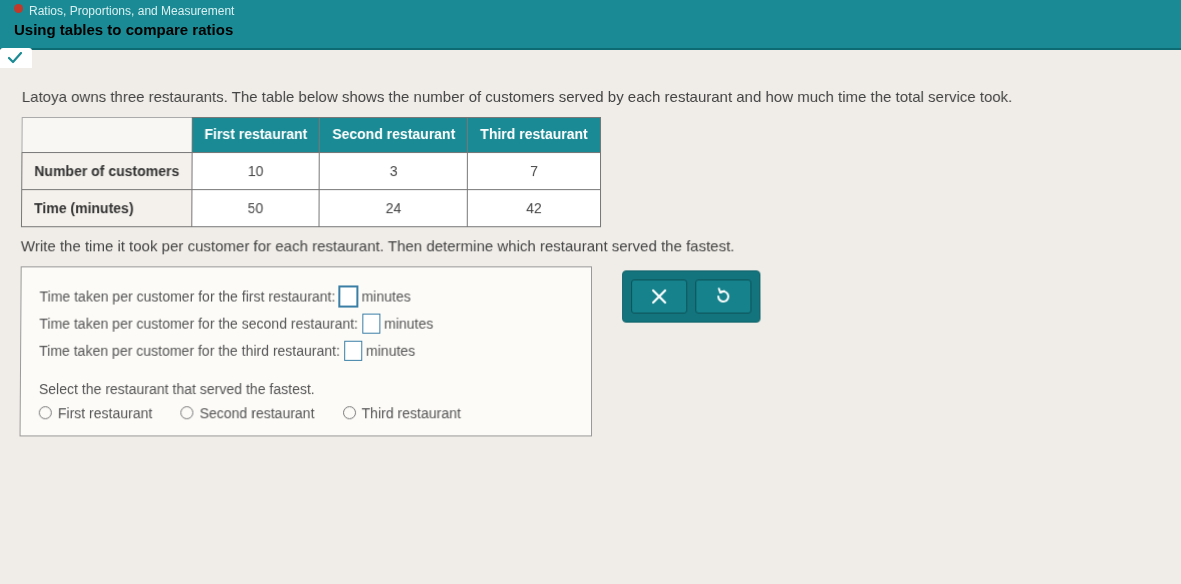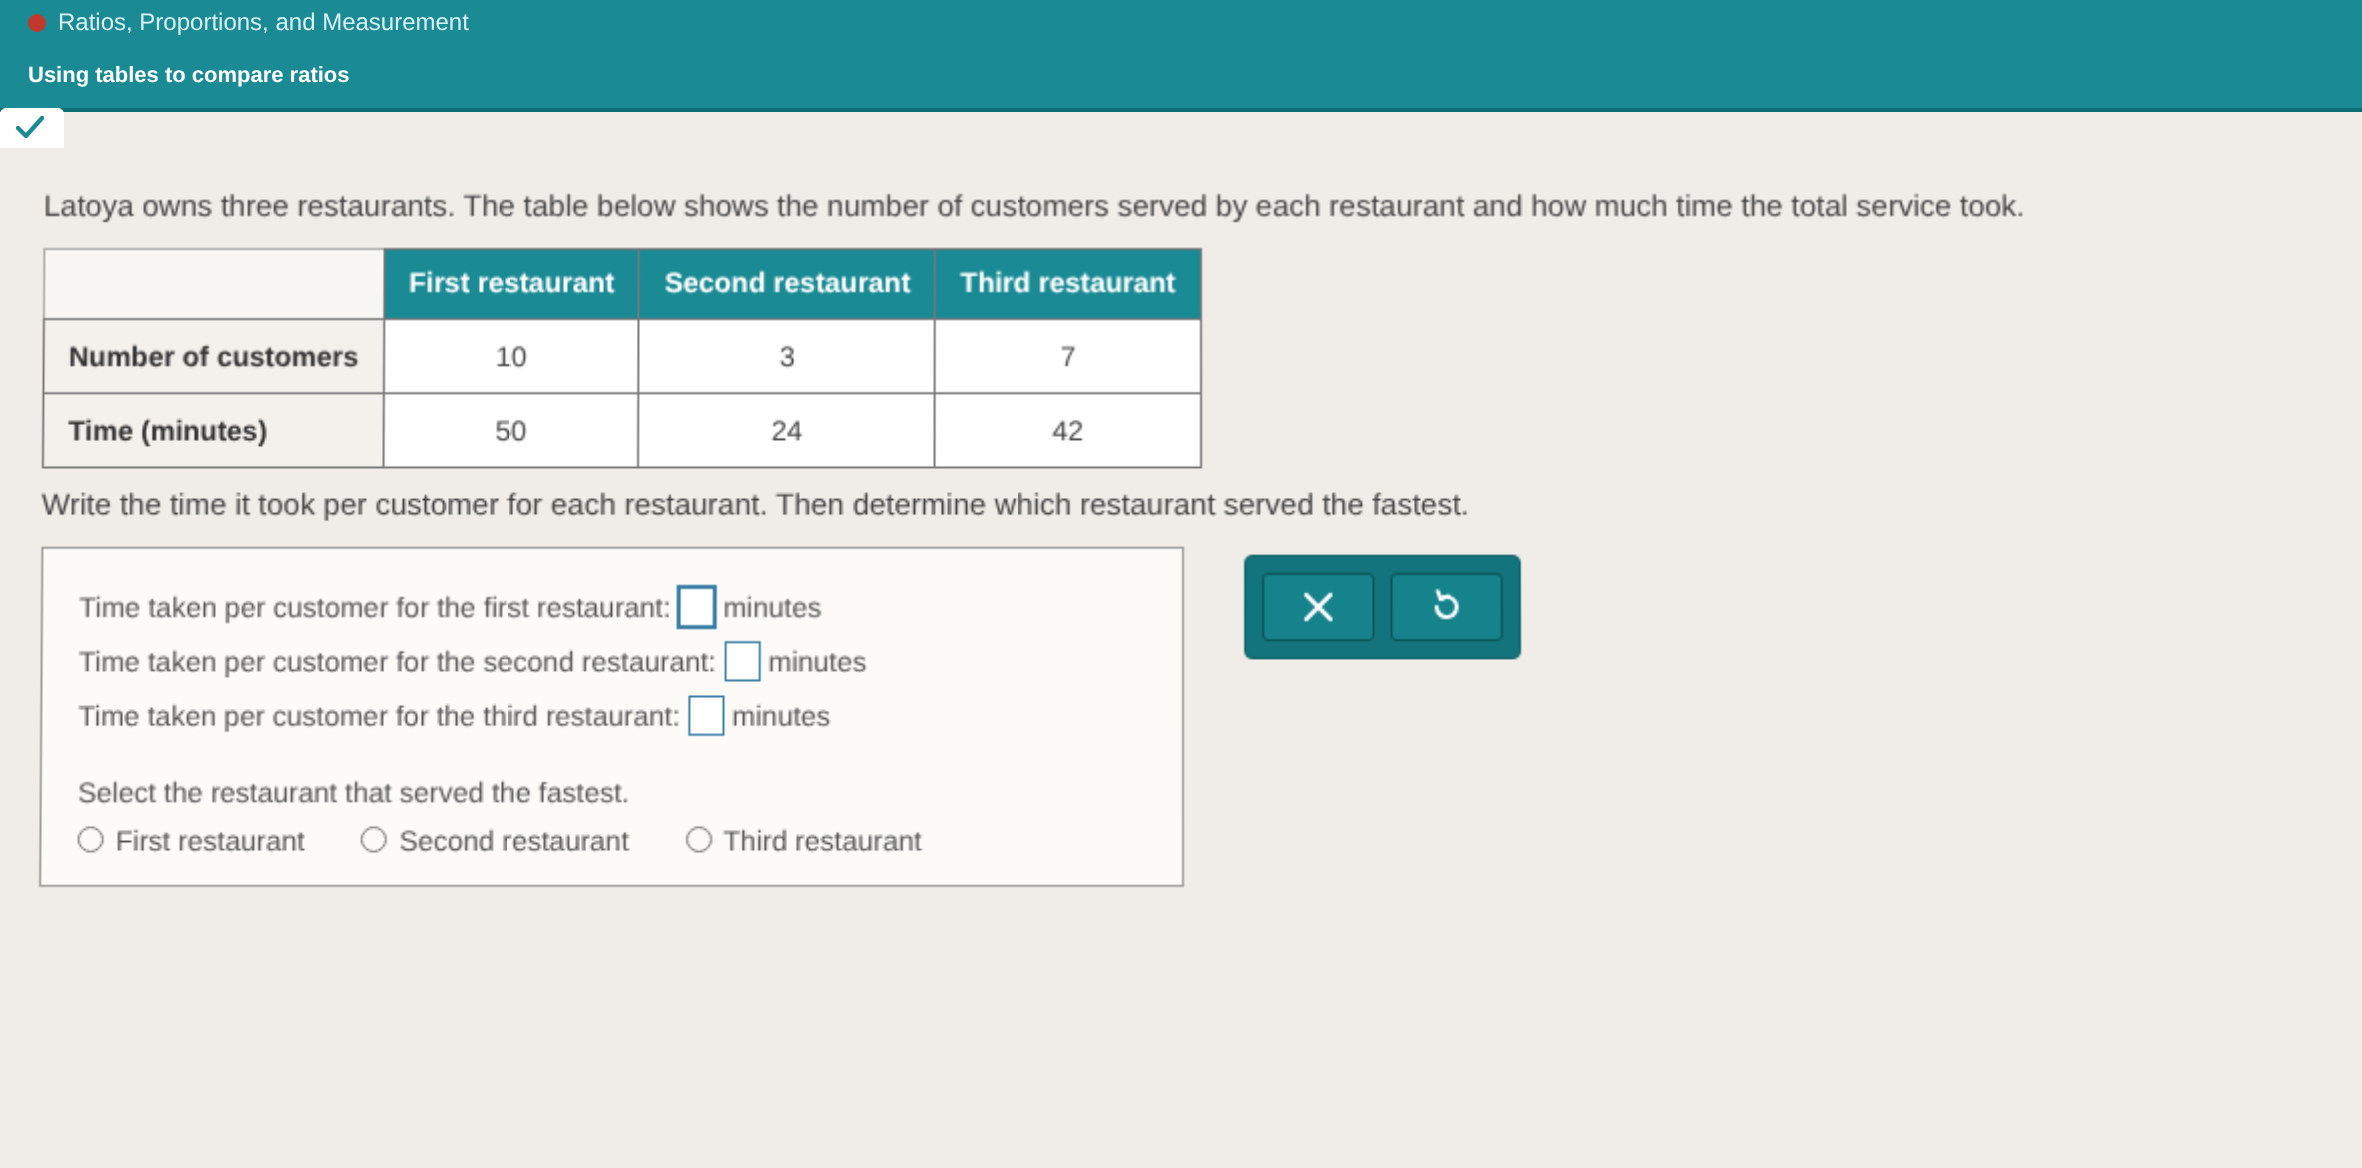--- a/index.html
+++ b/index.html
@@ -14,35 +14,35 @@
   }
   .header {
     background: #1a8a94;
     color: #fff;
     padding: 4px 14px 10px 14px;
     border-bottom: 2px solid #0d6b73;
   }
   .header .crumb {
     font-size: 12px;
     font-weight: 400;
-    margin-bottom: 14px;
+    margin-bottom: 3px;
     display: flex;
-    align-items: center;
+    align-items: flex-start;
     gap: 6px;
     color: #d9f0f2;
   }
   .header .crumb .dot {
     width: 9px; height: 9px; border-radius: 50%;
     background: #c0392b;
     display: inline-block;
   }
   .header .title {
-    font-size: 11px;
+    font-size: 15px;
     font-weight: 700;
-    color: #ffffff;
+    color: #000000;
   }
   .checkmark-tab {
     display: inline-block;
     background: #fff;
     padding: 4px 10px 4px 8px;
     border-radius: 3px 3px 0 0;
     margin-left: 0px;
     margin-top: 0px;
     position: relative;
     top: -2px;

